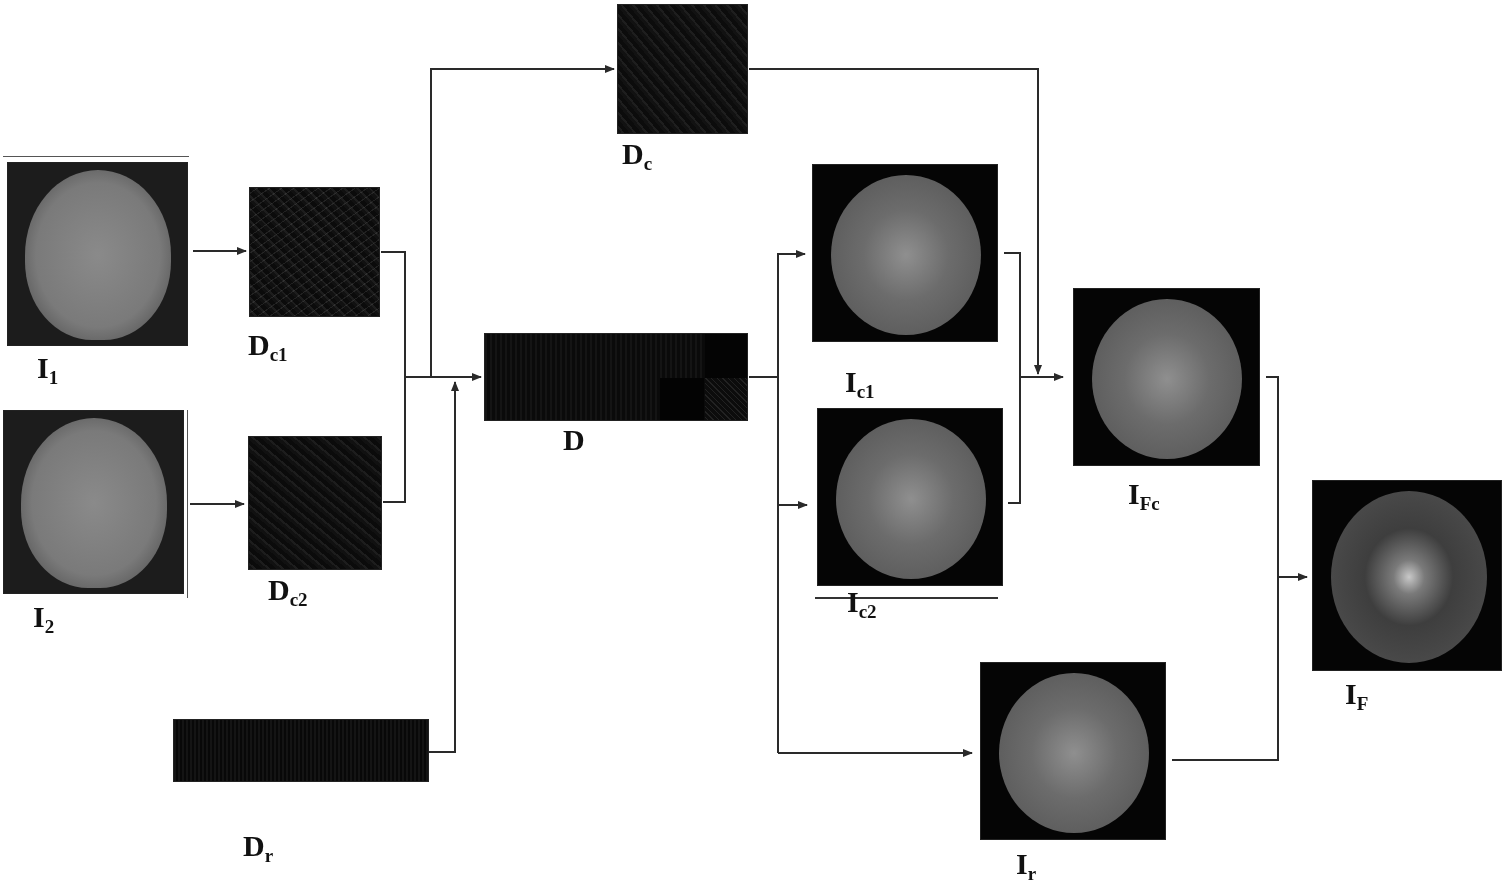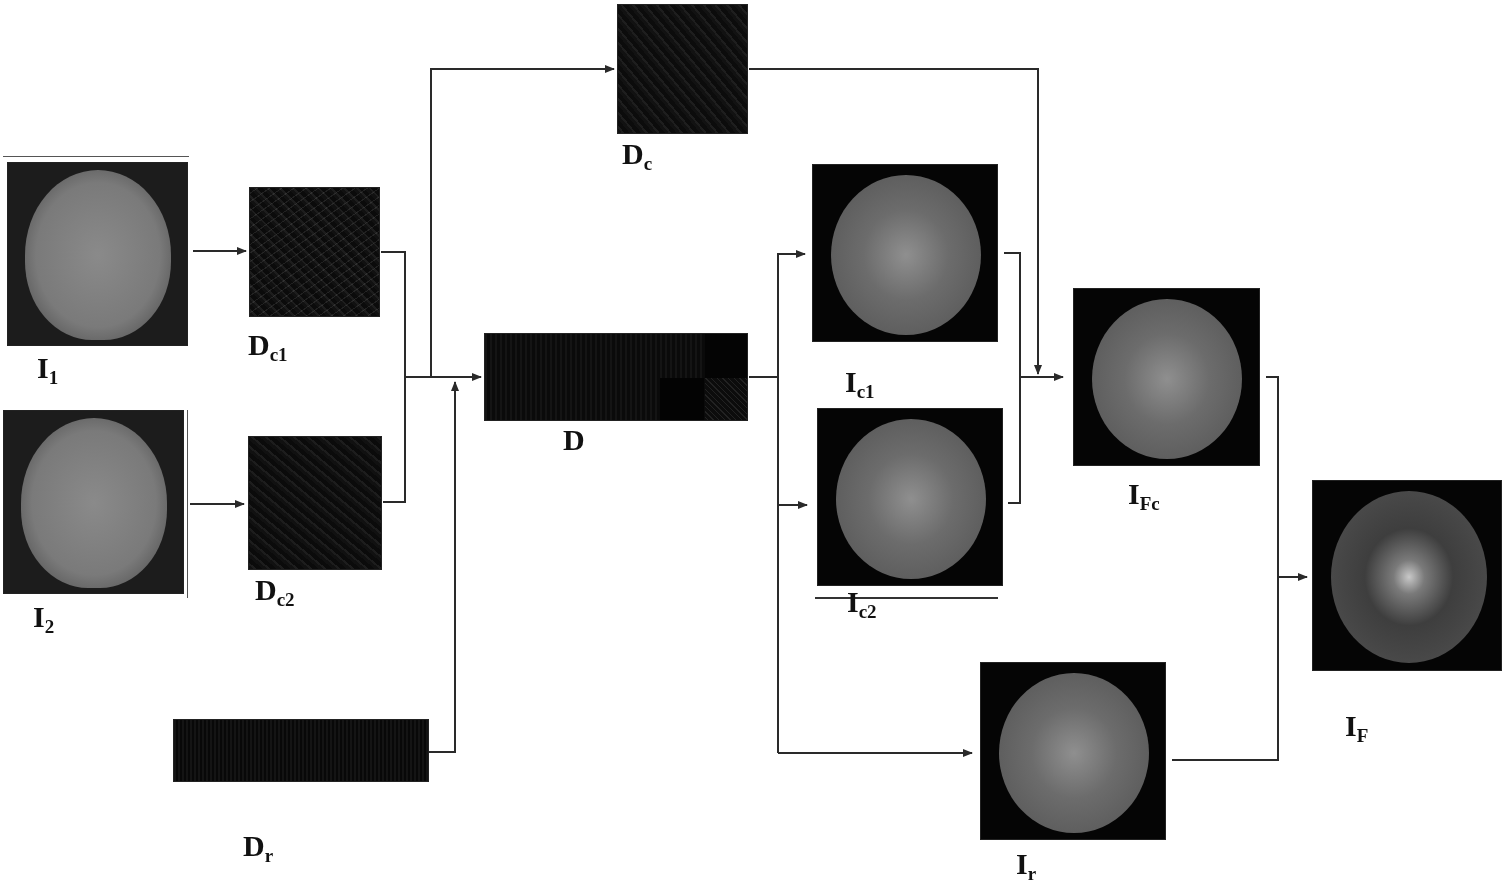--- a/index.html
+++ b/index.html
@@ -65,21 +65,21 @@
 <div class="label" style="left:33px;top:601px;"><span>I</span><sub>2</sub></div>
 
 <div class="node" style="left:249px;top:187px;width:131px;height:130px;">
   <div class="texture" style="background:repeating-linear-gradient(45deg,#111 0 3px,#1d1d1d 3px 5px,#0b0b0b 5px 9px),repeating-linear-gradient(-35deg,transparent 0 6px,rgba(90,90,90,.25) 6px 7px);background-blend-mode:screen;"></div>
 </div>
 <div class="label" style="left:248px;top:321px;margin-top:8px;"><span>D</span><sub>c1</sub></div>
 
 <div class="node" style="left:248px;top:436px;width:134px;height:134px;">
   <div class="texture" style="background:repeating-linear-gradient(40deg,#111 0 3px,#1d1d1d 3px 5px,#0b0b0b 5px 9px),repeating-linear-gradient(-30deg,transparent 0 6px,rgba(90,90,90,.25) 6px 7px);"></div>
 </div>
-<div class="label" style="left:255px;top:574px;"><span>D</span><sub>c2</sub></div>
+<div class="label" style="left:268px;top:574px;"><span>D</span><sub>c2</sub></div>
 
 <div class="node" style="left:617px;top:4px;width:131px;height:130px;">
   <div class="texture" style="background:repeating-linear-gradient(50deg,#121212 0 3px,#1e1e1e 3px 5px,#0c0c0c 5px 9px),repeating-linear-gradient(-40deg,transparent 0 6px,rgba(90,90,90,.25) 6px 7px);"></div>
 </div>
 <div class="label" style="left:622px;top:138px;"><span>D</span><sub>c</sub></div>
 
 <div class="node" style="left:484px;top:333px;width:264px;height:88px;">
   <div class="texture" style="left:0;top:0;width:220px;height:88px;background:repeating-linear-gradient(90deg,#141414 0 2px,#0a0a0a 2px 5px),repeating-linear-gradient(0deg,transparent 0 4px,rgba(60,60,60,.3) 4px 5px);"></div>
   <div class="texture" style="left:175px;top:44px;width:44px;height:44px;background:#030303;"></div>
   <div class="texture" style="left:220px;top:44px;width:44px;height:44px;background:repeating-linear-gradient(45deg,#0c0c0c 0 3px,#222 3px 4px);"></div>
@@ -108,13 +108,13 @@
 <div class="label" style="left:1016px;top:848px;"><span>I</span><sub>r</sub></div>
 
 <div class="node" style="left:1073px;top:288px;width:187px;height:178px;">
   <div class="brain" style="left:18px;top:10px;width:150px;height:160px;background:radial-gradient(ellipse at 50% 50%, #8f8f8f 0%, #6c6c6c 40%, #5e5e5e 72%, #2a2a2a 80%, #8a8a8a 85%, #2a2a2a 90%, #050505 93%);"></div>
 </div>
 <div class="label" style="left:1128px;top:478px;"><span>I</span><sub>Fc</sub></div>
 
 <div class="node" style="left:1312px;top:480px;width:190px;height:191px;">
   <div class="brain" style="left:18px;top:10px;width:156px;height:172px;background:radial-gradient(ellipse at 50% 50%, #c8c8c8 0%, #7a7a7a 14%, #3e3e3e 40%, #4a4a4a 74%, #111 80%, #a0a0a0 85%, #1a1a1a 90%, #050505 93%);"></div>
 </div>
-<div class="label" style="left:1345px;top:710px;"><span>I</span><sub>F</sub></div>
+<div class="label" style="left:1345px;top:678px;"><span>I</span><sub>F</sub></div>
 
 </body></html>

